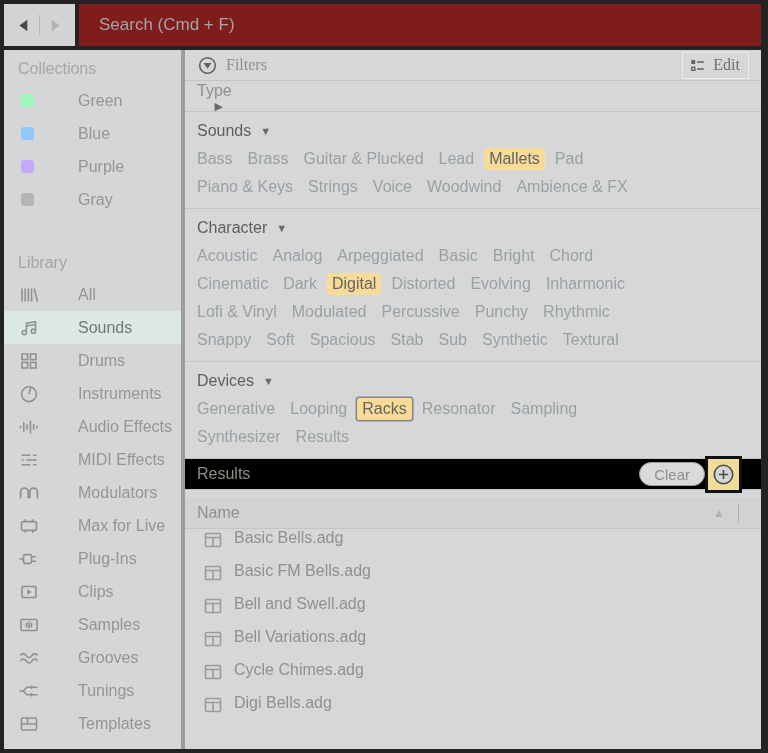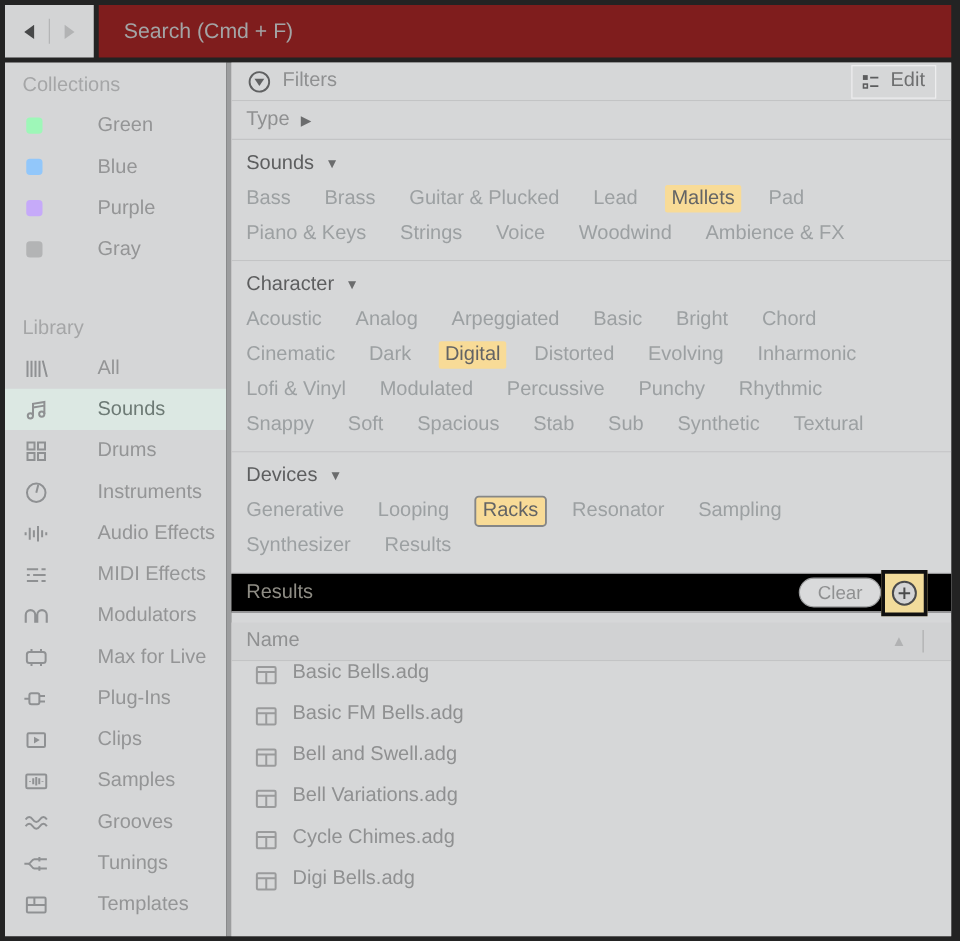--- a/index.html
+++ b/index.html
@@ -22,32 +22,32 @@
   .side-header { height:30px; display:flex; align-items:center; padding-left:14px; color:#a5a6a7; font-size:16px; }
   .side-item { height:33px; display:flex; align-items:center; padding-left:14px; cursor:pointer;gap:28px; }
   .side-item.selected { background:#dce8e3; }
   .side-iconwrap { width:26px; height:22px; display:flex; align-items:center; color:#8f9193; flex:0 0 26px; }
   .swatch { width:13px; height:13px; border-radius:3px; margin-left:3px; margin-right:10px; flex:0 0 13px; }
   .side-label { color:#949596; font-size:16px; margin-left:6px; white-space:nowrap; }
   .side-item.selected .side-label { color:#6d7a75; }
   .lib-gap { height:32px; }
 
   
-  .bar-row { flex:0 0 31px; height:31px; display:flex; align-items:center; padding:0 12px; border-bottom:1px solid #c3c4c5; box-sizing:border-box; background:#d6d7d8; }
+  .bar-row { flex:0 0 31px; height:31px; display:flex; align-items:center; padding:0 12px; border-bottom:1px solid #c3c4c5; box-sizing:border-box; background:#d6d7d8;font-family:Liberation Serif, serif; }
   .filters-title { color:#8f9091; font-size:16px; margin-left:8px; flex:1; }
   .filters-iconwrap { color:#606162; display:flex; }
   .edit-btn { display:flex; align-items:center; gap:7px; border:1px solid #ededee; height:25px; padding:0 8px 0 6px; color:#6e6f70; font-size:16px; cursor:pointer; background:#d6d7d8; }
   .edit-iconwrap { color:#5c5d5e; display:flex; }
 
   .section { border-bottom:1px solid #c3c4c5; padding:5px 12px 7px 12px; background:#d6d7d8; }
   .section.compact { padding-top:0; padding-bottom:0; height:30px; display:flex; align-items:center; }
   .section-header { height:28px; display:flex; align-items:center; color:#5d5e5f; font-size:16px; cursor:pointer; }
-  .section.compact .section-header { color:#8f9091; }
+  .section.compact .section-header { color:#8f9091;flex-direction:column; }
   .sec-arrow { font-size:11px; color:#6b6c6d; margin-left:9px; }
-  .tag-line { height:28px; display:flex; align-items:center; gap:27px; white-space:nowrap; }
+  .tag-line { height:28px; display:flex; align-items:center; gap:15px; white-space:nowrap; }
   .tag { color:#9ca0a2; font-size:16px; cursor:pointer; }
   .tag.active { background:#f8db97; color:#636465; padding:2px 5px; margin:0 -5px; border-radius:2px; }
   .tag.focused { box-shadow:0 0 0 1.5px #858687; }
 
   
   .results-row { flex:0 0 31px; height:31px; background:#000000; border-bottom:1px solid #c3c4c5; display:flex; align-items:center; padding:0 12px; position:relative; box-sizing:border-box; }
   .results-title { color:#8f8d85; font-size:16px; flex:1; }
   .clear-btn { height:22px; padding:0 14px; border:1.5px solid #9b9c9d; border-radius:12px; background:#d9dadb; color:#8f9091; font-size:15px; display:flex; align-items:center; margin-right:44px; cursor:pointer; }
   .plus-btn { position:absolute; right:19px; top:-3px; width:37px; height:37px; background:#f2dc9b; border:3px solid #111; box-sizing:border-box; display:flex; align-items:center; justify-content:center; z-index:3; cursor:pointer; }
 

